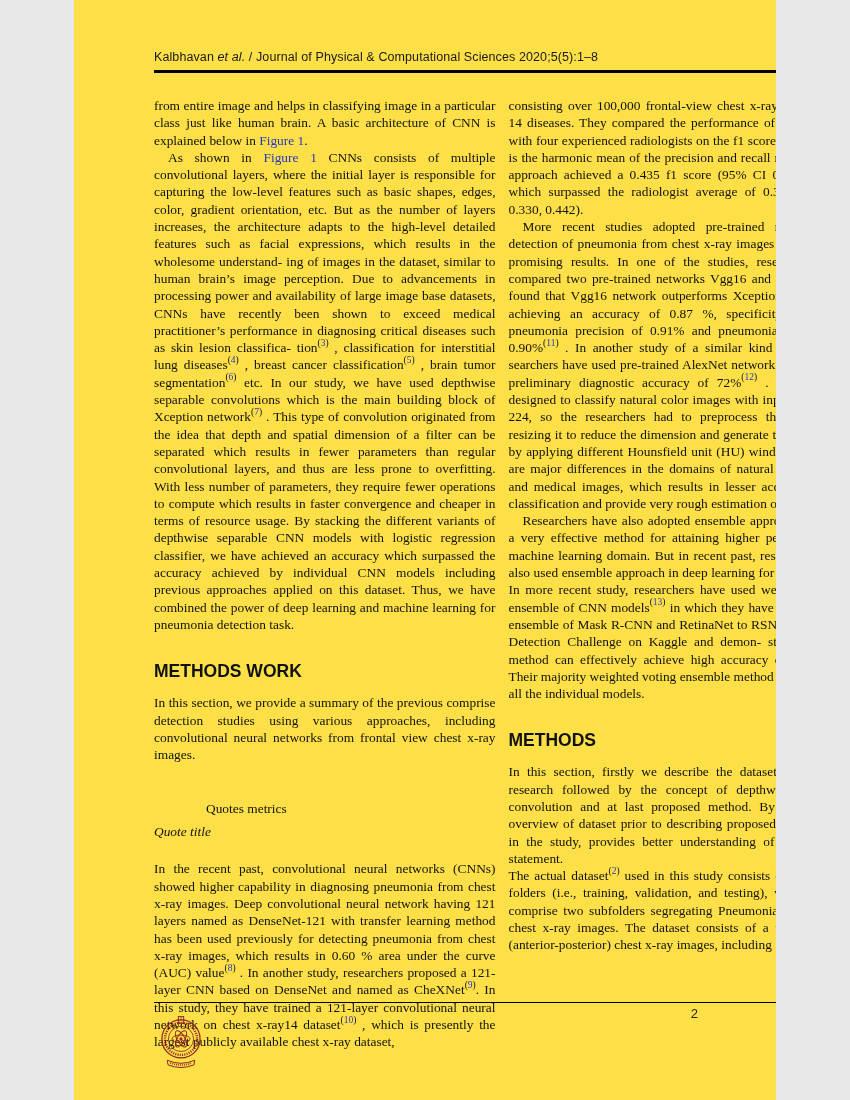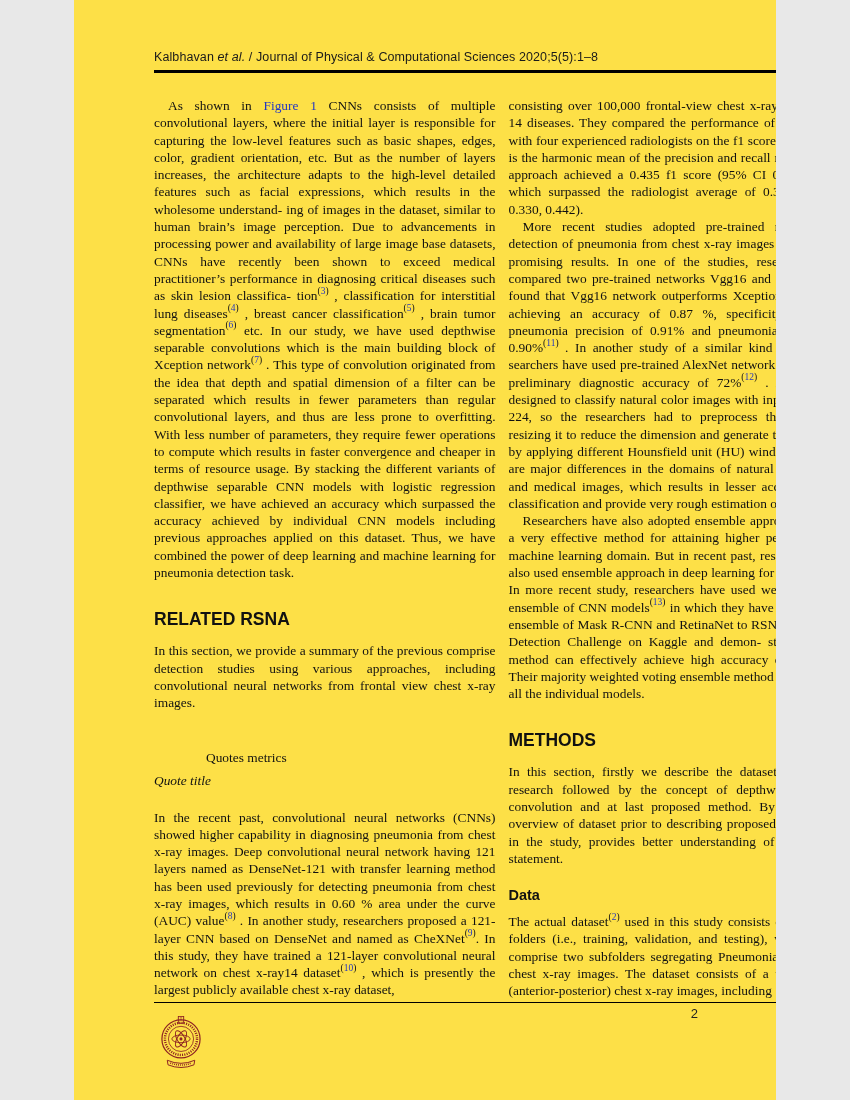--- a/index.html
+++ b/index.html
@@ -80,34 +80,34 @@
 </head>
 <body>
 
 <div class="page">
 
   <div class="header-text" id="header-text">Kalbhavan <i>et al.</i> / Journal of Physical &amp; Computational Sciences 2020;5(5):1–8</div>
   <div class="header-rule"></div>
 
   <div class="columns">
     <div class="col" id="col-left">
+        <p class="body-p">from entire image and helps in classifying image in a particular class just like human brain. A basic architecture of CNN is explained below in <a class="link">Figure 1</a>.</p>
         <p class="body-p indent">As shown in <a class="link">Figure 1</a> CNNs consists of multiple convolutional layers, where the initial layer is responsible for capturing the low-level features such as basic shapes, edges, color, gradient orientation, etc. But as the number of layers increases, the architecture adapts to the high-level detailed features such as facial expressions, which results in the wholesome understand- ing of images in the dataset, similar to human brain’s image perception. Due to advancements in processing power and availability of large image base datasets, CNNs have recently been shown to exceed medical practitioner’s performance in diagnosing critical diseases such as skin lesion classifica- tion<sup class="ref">(<span class="ref-num">3</span>)</sup> , classification for interstitial lung diseases<sup class="ref">(<span class="ref-num">4</span>)</sup> , breast cancer classification<sup class="ref">(<span class="ref-num">5</span>)</sup> , brain tumor segmentation<sup class="ref">(<span class="ref-num">6</span>)</sup> etc. In our study, we have used depthwise separable convolutions which is the main building block of Xception network<sup class="ref">(<span class="ref-num">7</span>)</sup> . This type of convolution originated from the idea that depth and spatial dimension of a filter can be separated which results in fewer parameters than regular convolutional layers, and thus are less prone to overfitting. With less number of parameters, they require fewer operations to compute which results in faster convergence and cheaper in terms of resource usage. By stacking the different variants of depthwise separable CNN models with logistic regression classifier, we have achieved an accuracy which surpassed the accuracy achieved by individual CNN models including previous approaches applied on this dataset. Thus, we have combined the power of deep learning and machine learning for pneumonia detection task.</p>
-        <h2 class="section-heading">RELATED RSNA</h2>
+        <h2 class="section-heading">METHODS WORK</h2>
         <p class="body-p">In this section, we provide a summary of the previous comprise detection studies using various approaches, including convolutional neural networks from frontal view chest x-ray images.</p>
         <div class="quote-label">Quotes metrics</div>
         <div class="quote-title">Quote title</div>
         <p class="body-p">In the recent past, convolutional neural networks (CNNs) showed higher capability in diagnosing pneumonia from chest x-ray images. Deep convolutional neural network having 121 layers named as DenseNet-121 with transfer learning method has been used previously for detecting pneumonia from chest x-ray images, which results in 0.60 % area under the curve (AUC) value<sup class="ref">(<span class="ref-num">8</span>)</sup> . In another study, researchers proposed a 121-layer CNN based on DenseNet and named as CheXNet<sup class="ref">(<span class="ref-num">9</span>)</sup>. In this study, they have trained a 121-layer convolutional neural network on chest x-ray14 dataset<sup class="ref">(<span class="ref-num">10</span>)</sup> , which is presently the largest publicly available chest x-ray dataset,</p>
       </div>
     <div class="col" id="col-right">
         <p class="body-p">consisting over 100,000 frontal-view chest x-ray images with 14 diseases. They compared the performance of their method with four experienced radiologists on the f1 score metric which is the harmonic mean of the precision and recall metrics. Their approach achieved a 0.435 f1 score (95% CI 0.387, 0.481), which surpassed the radiologist average of 0.387 (95% CI 0.330, 0.442).</p>
         <p class="body-p indent">More recent studies adopted pre-trained networks for detection of pneumonia from chest x-ray images and achieved promising results. In one of the studies, researchers have compared two pre-trained networks Vgg16 and Xception and found that Vgg16 network outperforms Xception network by achieving an accuracy of 0.87 %, specificity of 0.91%, pneumonia precision of 0.91% and pneumonia f1 score of 0.90%<sup class="ref">(<span class="ref-num">11</span>)</sup> . In another study of a similar kind in which re- searchers have used pre-trained AlexNet network and achieved preliminary diagnostic accuracy of 72%<sup class="ref">(<span class="ref-num">12</span>)</sup> . AlexNet was designed to classify natural color images with input size 224 x 224, so the researchers had to preprocess the images by resizing it to reduce the dimension and generate three channels by applying different Hounsfield unit (HU) windows. As there are major differences in the domains of natural color images and medical images, which results in lesser accuracy during classification and provide very rough estimation of the disease.</p>
         <p class="body-p indent">Researchers have also adopted ensemble approach which is a very effective method for attaining higher performance in machine learning domain. But in recent past, researchers have also used ensemble approach in deep learning for better results. In more recent study, researchers have used weighted voting ensemble of CNN models<sup class="ref">(<span class="ref-num">13</span>)</sup> in which they have demonstrated ensemble of Mask R-CNN and RetinaNet to RSNA Pneumonia Detection Challenge on Kaggle and demon- strate that this method can effectively achieve high accuracy of prediction. Their majority weighted voting ensemble method outperformed all the individual models.</p>
         <h2 class="section-heading">METHODS</h2>
         <p class="body-p">In this section, firstly we describe the dataset used in the research followed by the concept of depthwise separable convolution and at last proposed method. By giving brief overview of dataset prior to describing proposed method used in the study, provides better understanding of the problem statement.</p>
-        <h3 class="sub-heading">Data</h3>
         <p class="body-p">The actual dataset<sup class="ref">(<span class="ref-num">2</span>)</sup> used in this study consists of three main folders (i.e., training, validation, and testing), which further comprise two subfolders segregating Pneumonia and Normal chest x-ray images. The dataset consists of a total of 5865 (anterior-posterior) chest x-ray images, including</p>
       </div>
   </div>
 
   <div class="footer-rule"></div>
   <div class="page-number">2</div>
 
   <svg class="logo" viewBox="0 0 60 76" xmlns="http://www.w3.org/2000/svg">
     <g stroke="#8e2323" fill="none">
 

